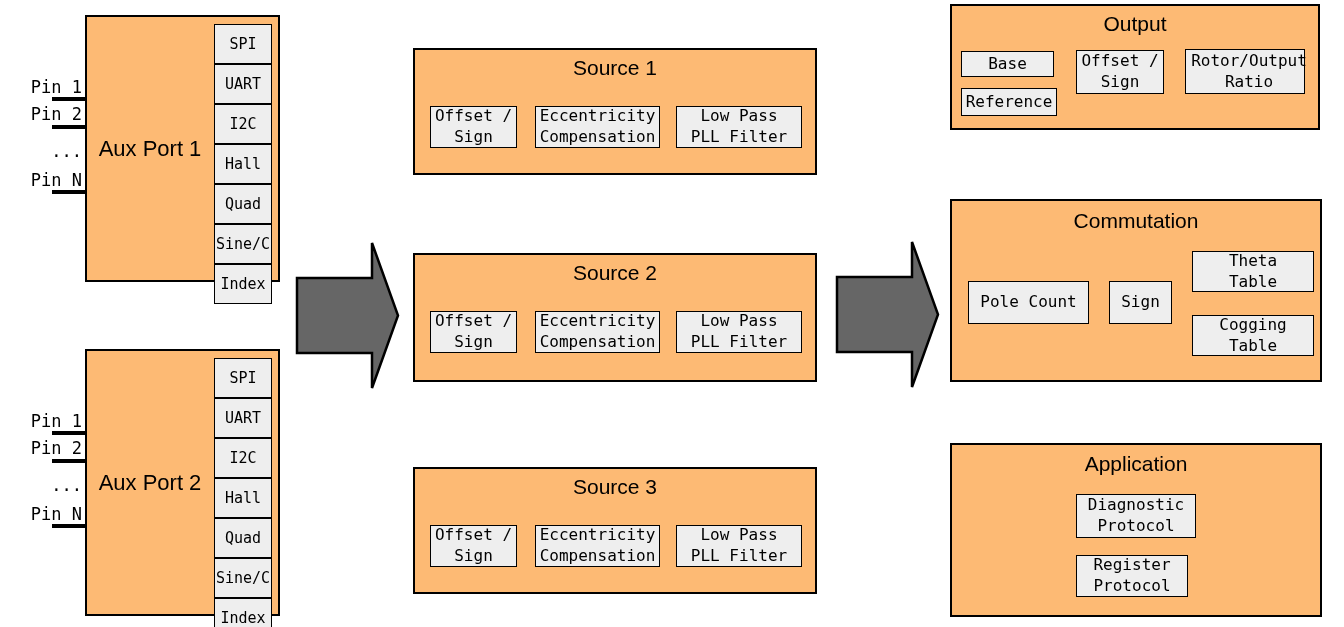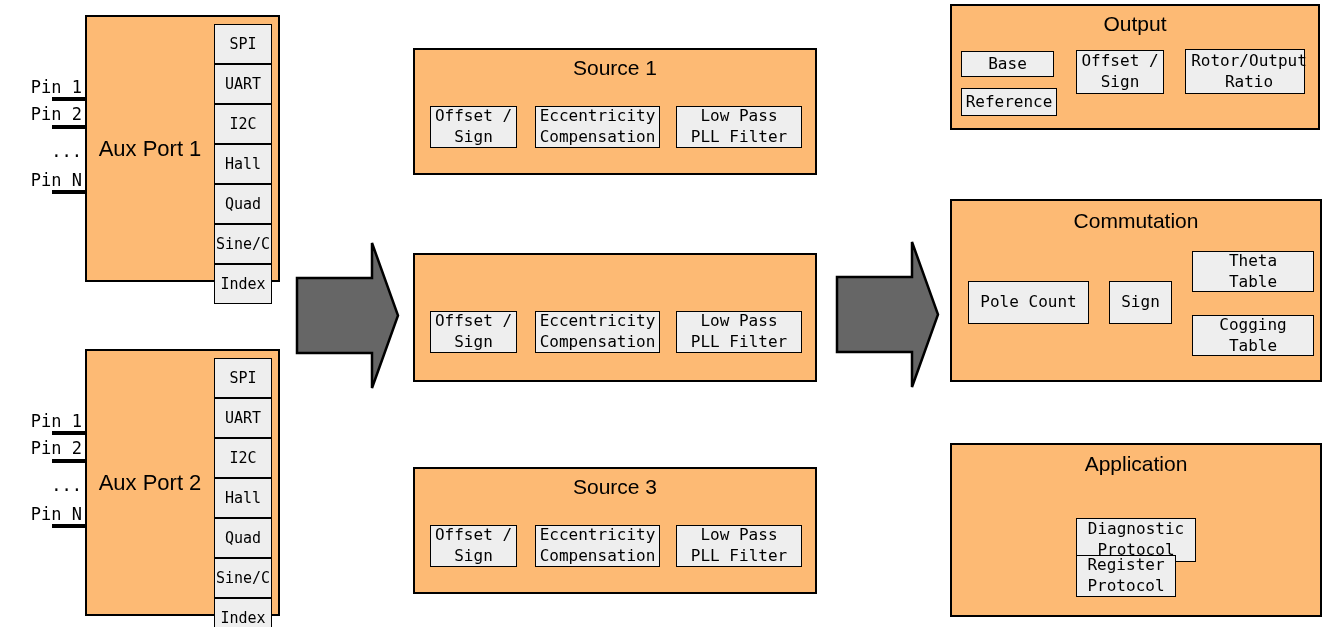--- a/index.html
+++ b/index.html
@@ -100,20 +100,21 @@
     <div class="blocktitle" style="top:6px;">Source 1</div>
     <div class="innerbox" style="left:15px;top:56px;width:87px;height:42px;">Offset /
 Sign</div>
     <div class="innerbox" style="left:120px;top:56px;width:125px;height:42px;">Eccentricity
 Compensation</div>
     <div class="innerbox" style="left:261px;top:56px;width:126px;height:42px;">Low Pass
 PLL Filter</div>
   </div>
 
   <div class="bigbox" style="left:413px;top:253px;width:404px;height:129px;">
+    <div class="blocktitle" style="top:6px;">Source 2</div>
     <div class="innerbox" style="left:15px;top:56px;width:87px;height:42px;">Offset /
 Sign</div>
     <div class="innerbox" style="left:120px;top:56px;width:125px;height:42px;">Eccentricity
 Compensation</div>
     <div class="innerbox" style="left:261px;top:56px;width:126px;height:42px;">Low Pass
 PLL Filter</div>
   </div>
 
   <div class="bigbox" style="left:413px;top:467px;width:404px;height:127px;">
     <div class="blocktitle" style="top:6px;">Source 3</div>
@@ -144,19 +145,19 @@
     <div class="innerbox" style="left:16px;top:80px;width:121px;height:43px;">Pole Count</div>
     <div class="innerbox" style="left:157px;top:80px;width:63px;height:43px;">Sign</div>
     <div class="innerbox" style="left:240px;top:50px;width:122px;height:41px;">Theta
 Table</div>
     <div class="innerbox" style="left:240px;top:114px;width:122px;height:41px;">Cogging
 Table</div>
   </div>
 
   <div class="bigbox" style="left:950px;top:443px;width:372px;height:174px;">
     <div class="blocktitle" style="top:7px;">Application</div>
-    <div class="innerbox" style="left:124px;top:49px;width:120px;height:44px;margin-top:24px;">Diagnostic
+    <div class="innerbox" style="left:124px;top:49px;width:120px;height:44px;">Diagnostic
 Protocol</div>
-    <div class="innerbox" style="left:124px;top:110px;width:100px;height:42px;">Register
+    <div class="innerbox" style="left:124px;top:110px;width:112px;height:42px;">Register
 Protocol</div>
   </div>
 
 </div>
 
 </body></html>

